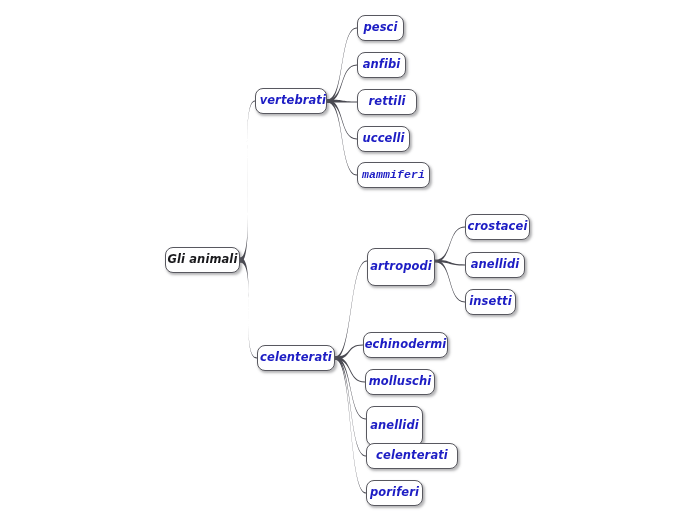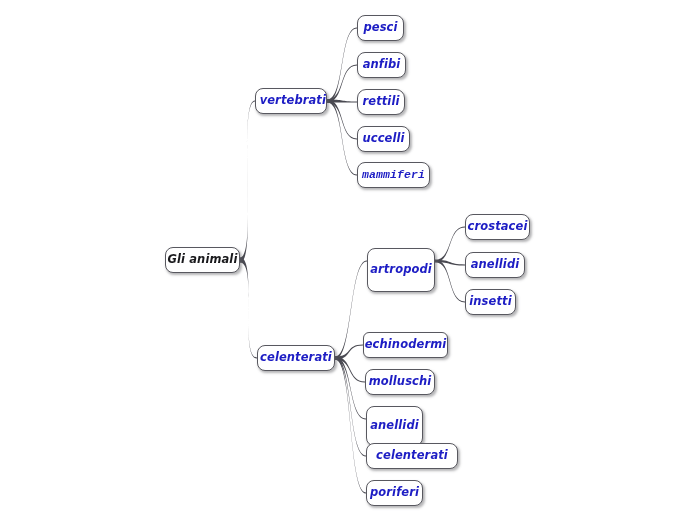--- a/index.html
+++ b/index.html
@@ -82,53 +82,53 @@
   </div>
 
   <div class="node child" style="left: 357px; top: 15px; width: 47px; height: 26px;">
     <span class="label">pesci</span>
   </div>
 
   <div class="node child" style="left: 357px; top: 52px; width: 49px; height: 26px;">
     <span class="label">anfibi</span>
   </div>
 
-  <div class="node child" style="left: 357px; top: 89px; width: 48px; height: 26px; border-radius: 9px;">
+  <div class="node child" style="left: 357px; top: 89px; width: 60px; height: 26px;">
     <span class="label">rettili</span>
   </div>
 
   <div class="node child" style="left: 357px; top: 126px; width: 53px; height: 26px;">
     <span class="label">uccelli</span>
   </div>
 
   <div class="node child" style="left: 357px; top: 162px; width: 73px; height: 26px; font-family: Liberation Mono, monospace;">
     <span class="label">mammiferi</span>
   </div>
 
   <div class="node child" style="left: 257px; top: 345px; width: 78px; height: 26px;">
     <span class="label">celenterati</span>
   </div>
 
-  <div class="node child" style="left: 367px; top: 248px; width: 68px; height: 44px;">
+  <div class="node child" style="left: 367px; top: 248px; width: 68px; height: 38px;">
     <span class="label">artropodi</span>
   </div>
 
   <div class="node child" style="left: 465px; top: 214px; width: 65px; height: 26px;">
     <span class="label">crostacei</span>
   </div>
 
   <div class="node child" style="left: 465px; top: 252px; width: 60px; height: 26px;">
     <span class="label">anellidi</span>
   </div>
 
   <div class="node child" style="left: 465px; top: 289px; width: 51px; height: 26px;">
     <span class="label">insetti</span>
   </div>
 
-  <div class="node child" style="left: 363px; top: 332px; width: 85px; height: 26px; border-radius: 6px;">
+  <div class="node child" style="left: 363px; top: 332px; width: 85px; height: 26px;">
     <span class="label">echinodermi</span>
   </div>
 
   <div class="node child" style="left: 365px; top: 369px; width: 70px; height: 26px;">
     <span class="label">molluschi</span>
   </div>
 
   <div class="node child" style="left: 366px; top: 406px; width: 57px; height: 40px;">
     <span class="label">anellidi</span>
   </div>

